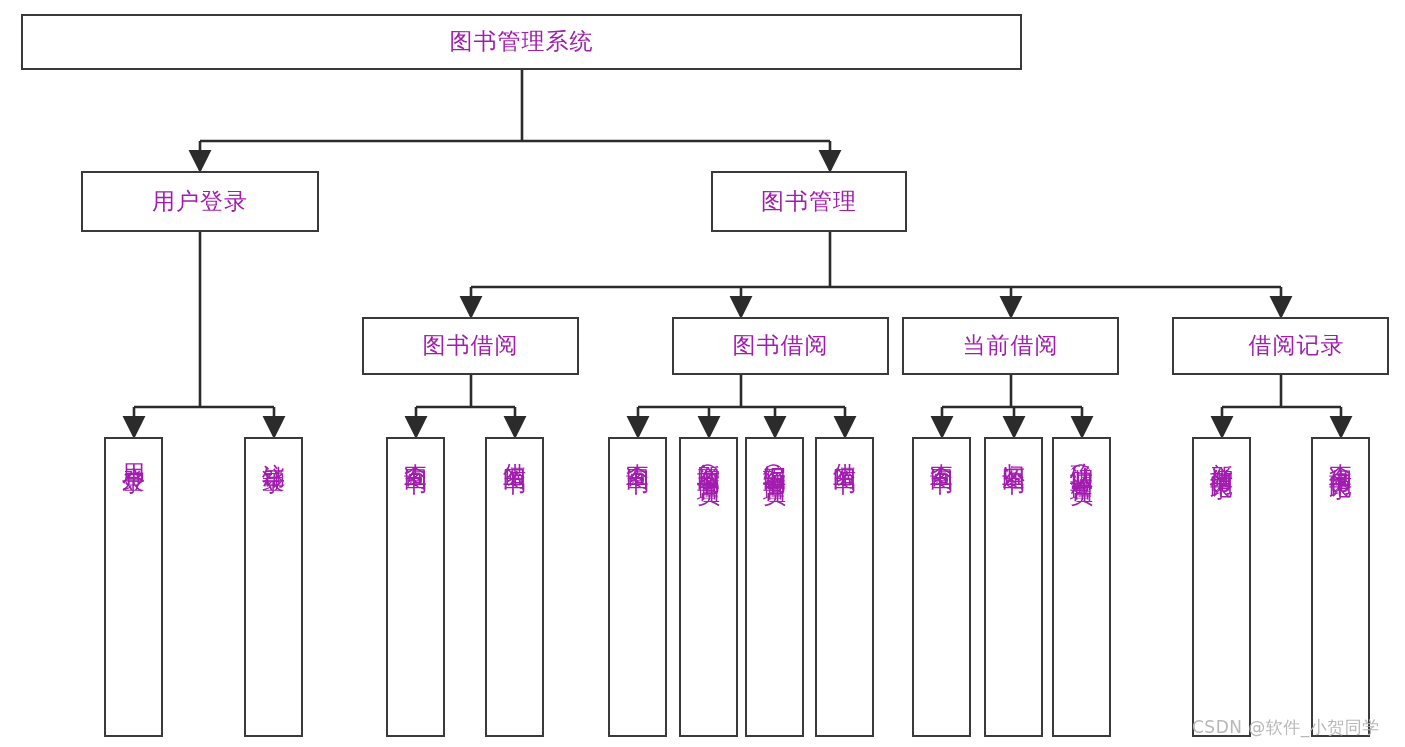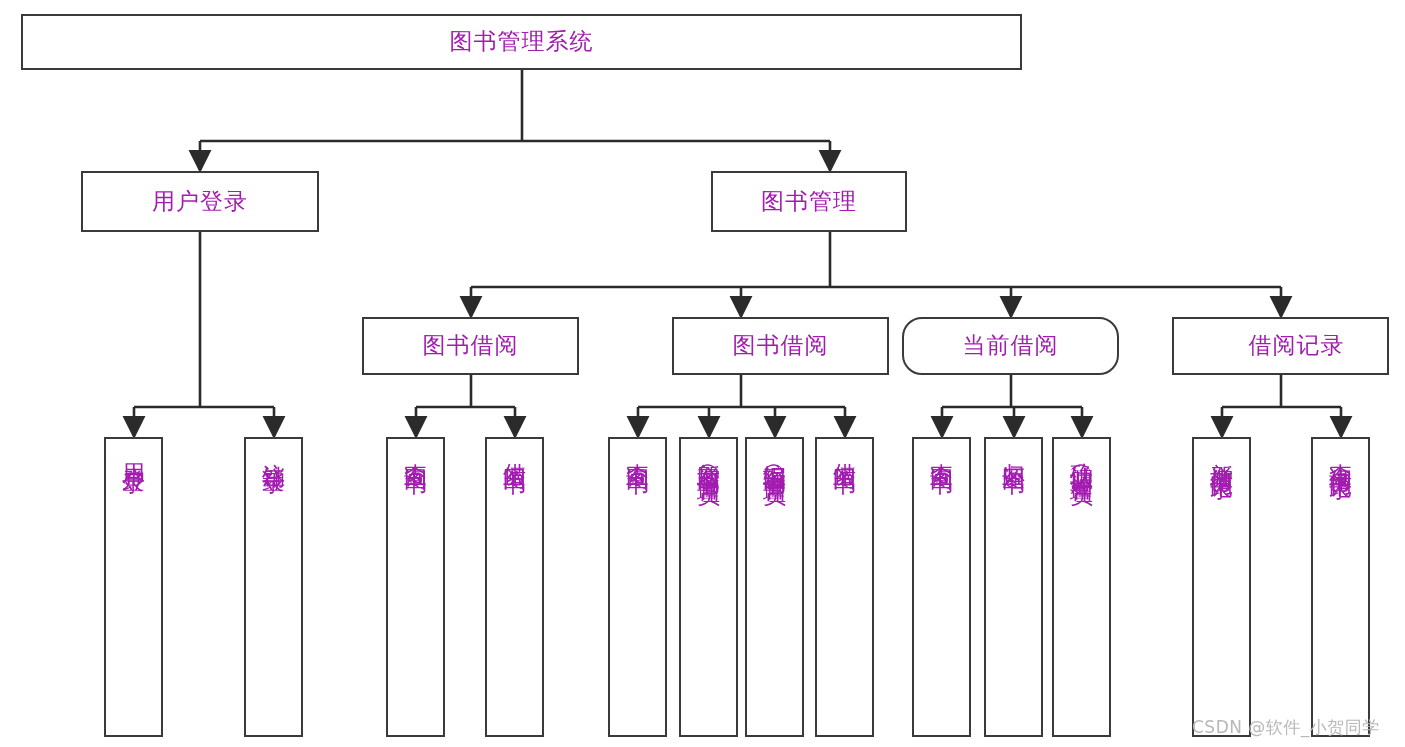--- a/index.html
+++ b/index.html
@@ -114,21 +114,21 @@
       </div>
       <div class="node horiz" style="left: 711px; top: 171px; width: 196px; height: 61px;">
         <span>图书管理</span>
       </div>
       <div class="node horiz" style="left: 362px; top: 317px; width: 217px; height: 58px;">
         <span>图书借阅</span>
       </div>
       <div class="node horiz" style="left: 632px; top: 317px; width: 217px; height: 58px; margin-left: 40px;">
         <span>图书借阅</span>
       </div>
-      <div class="node horiz" style="left: 902px; top: 317px; width: 217px; height: 58px; border-radius: 20px;">
+      <div class="node horiz" style="left: 902px; top: 317px; width: 217px; height: 58px;">
         <span>当前借阅</span>
       </div>
       <div class="node horiz" style="left: 1172px; top: 317px; width: 217px; height: 58px; padding-left: 32px;">
         <span>借阅记录</span>
       </div>
       <div class="node vert" style="left: 104px; top: 437px; width: 59px; height: 300px;">
         <span>用户登录</span>
       </div>
       <div class="node vert" style="left: 244px; top: 437px; width: 59px; height: 300px;">
         <span>注销登录</span>

